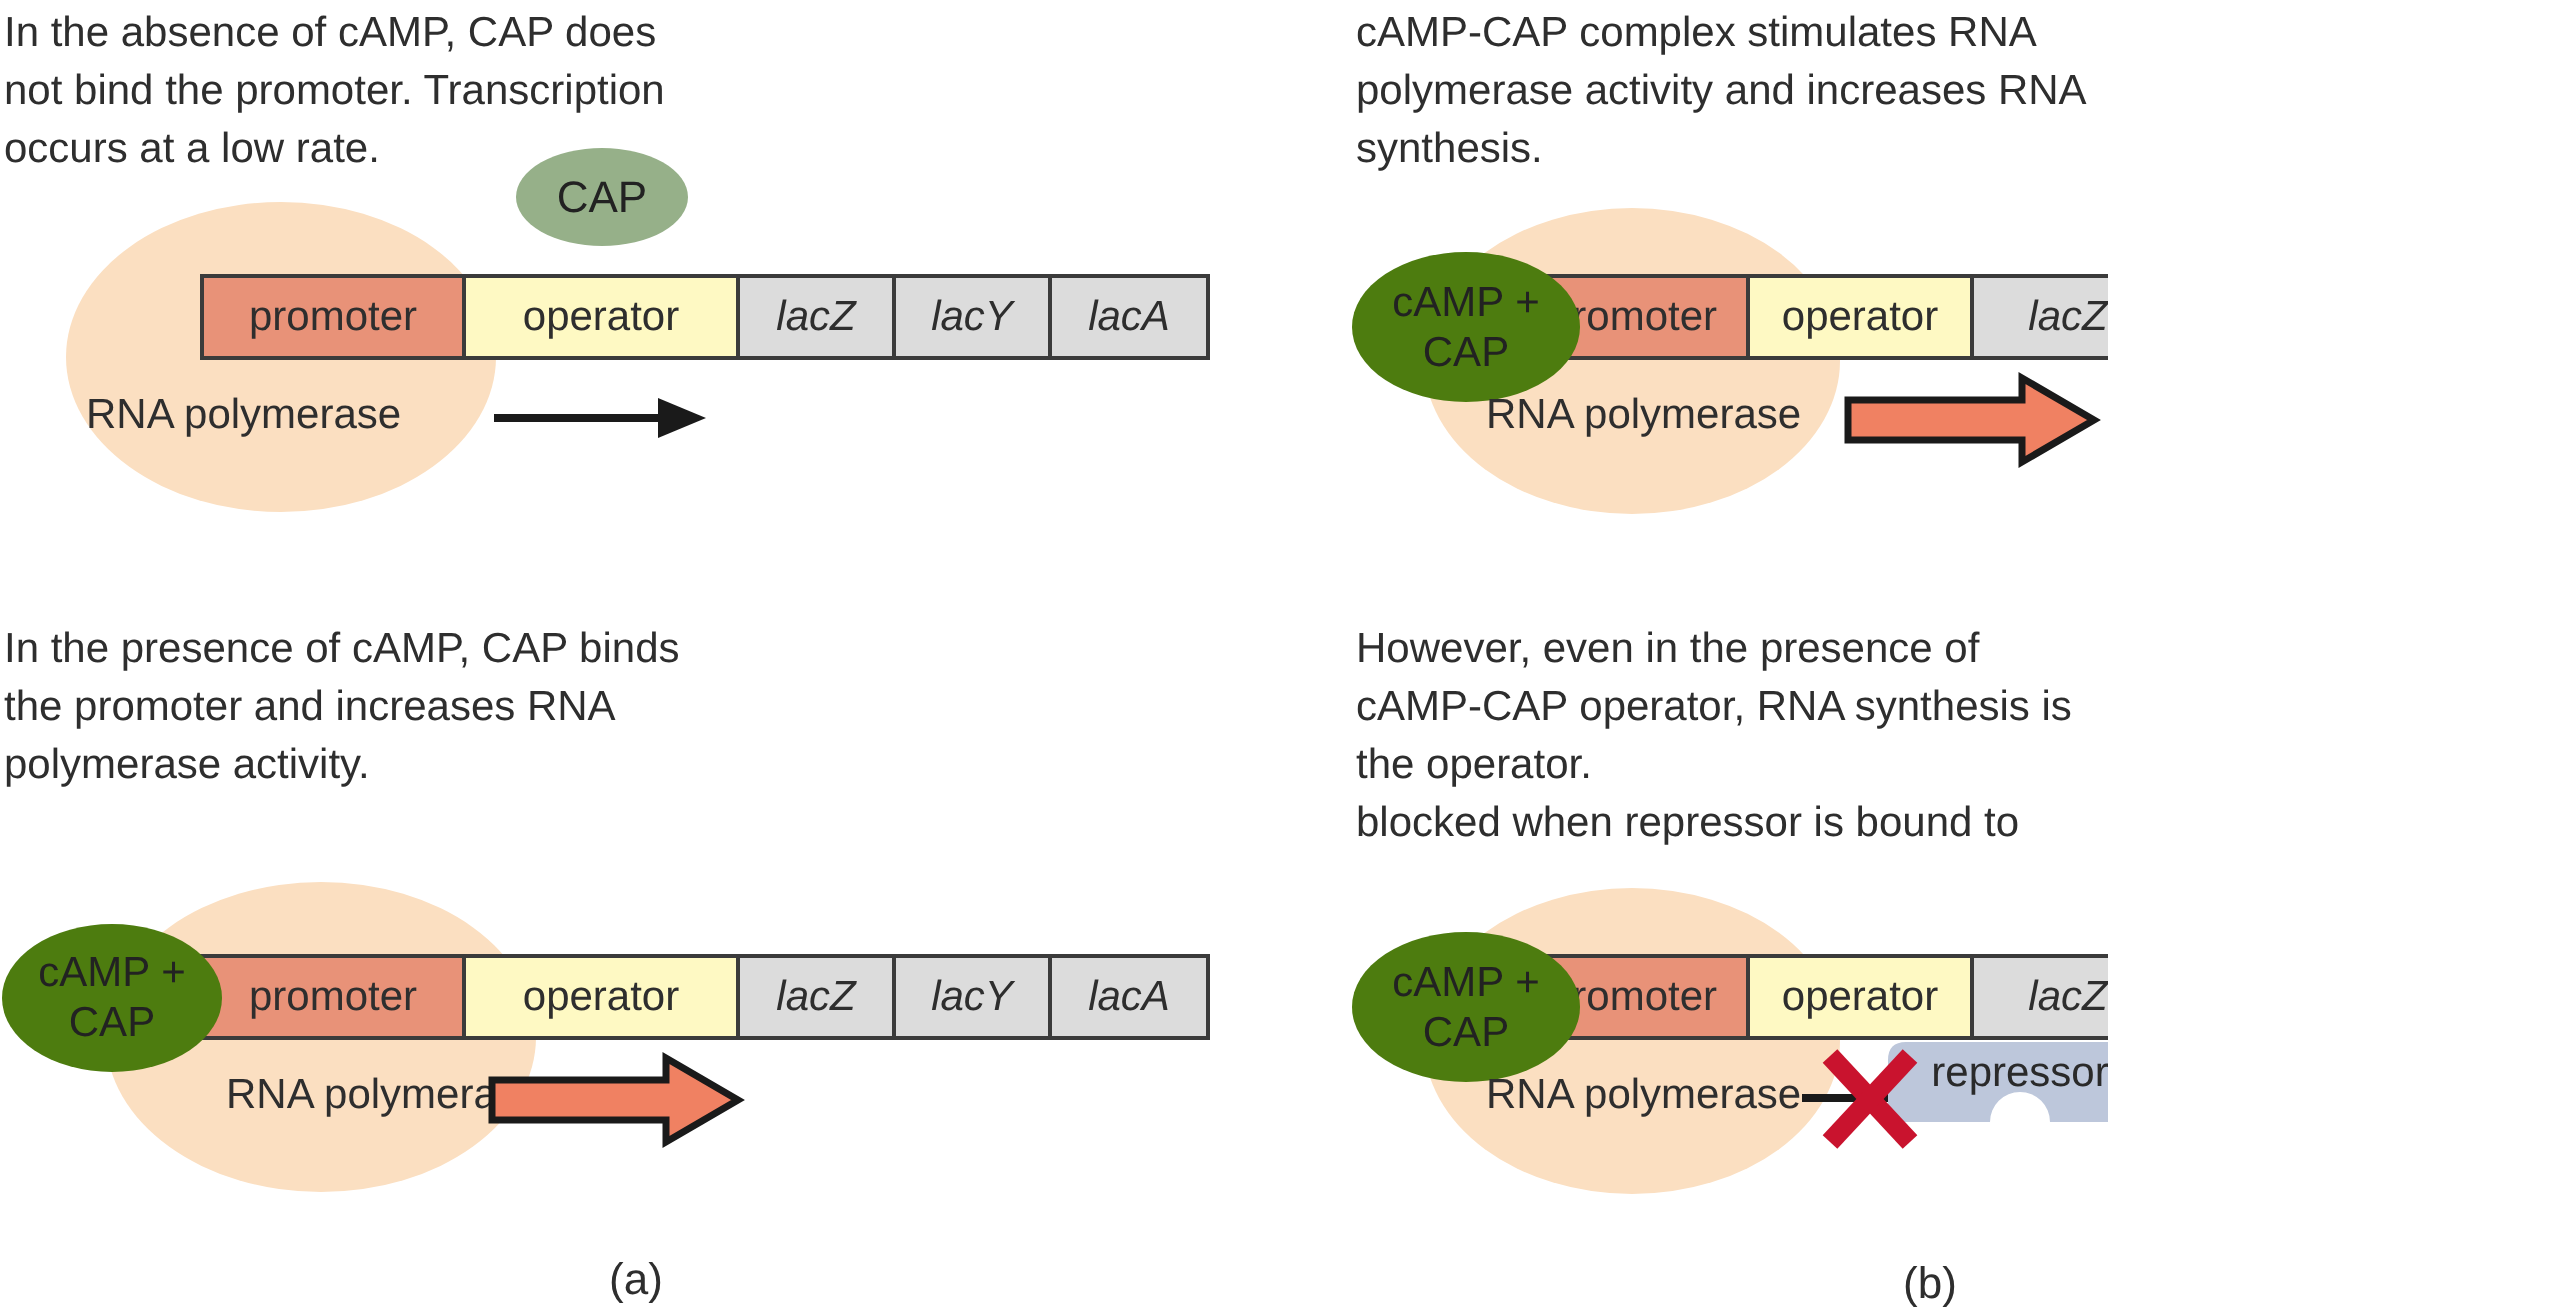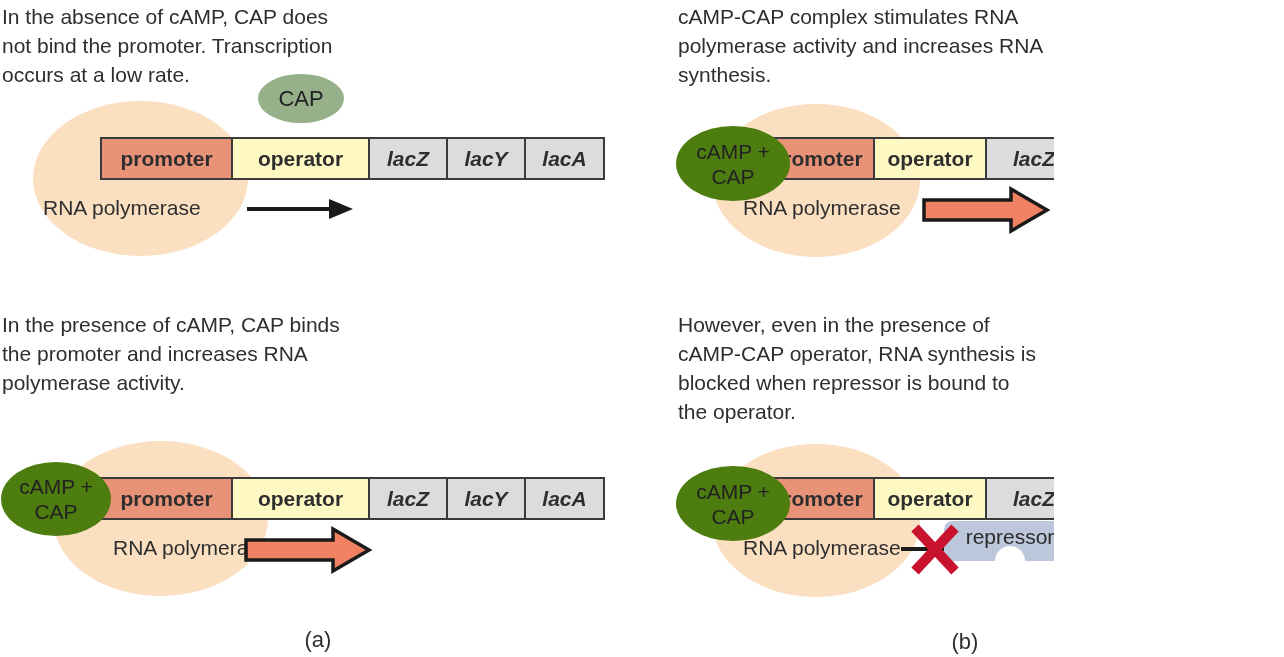--- a/index.html
+++ b/index.html
@@ -13,21 +13,21 @@
   }
   .abs{position:absolute;}
   .caption{font-size:21px;line-height:29px;color:#2e2e2e;}
   .ellipse{border-radius:50%;display:flex;align-items:center;justify-content:center;text-align:center;}
   .peach{background:#FBDFC1;z-index:0;}
   .green{background:#4d7c0f;z-index:3;font-size:21px;line-height:25px;color:#222;}
   .cap-ellipse{background:#96B089;z-index:1;font-size:22px;color:#222;}
   .bar{
     position:absolute;display:flex;height:43px;
     border:2px solid #3b3b3b;box-sizing:border-box;
-    background:#fff;z-index:2;font-weight:bold;
+    background:#fff;z-index:2;
   }
   .cell{
     display:flex;align-items:center;justify-content:center;
     box-sizing:border-box;height:100%;font-size:21px;
     border-left:2px solid #3b3b3b;
   }
   .cell:first-child{border-left:none;}
   .seg-promoter{background:#E89278;}
   .seg-operator{background:#fef9c3;}
   .seg-gene{background:#DCDCDC;font-style:italic;}
@@ -134,22 +134,22 @@
 
   <div class="abs z3" style="left:243px;top:525px;">
     <svg width="130" height="50" viewBox="0 0 130 50">
       <polygon points="3,15 90,15 90,4 126,25 90,46 90,35 3,35" fill="#F08162" stroke="#1a1a1a" stroke-width="3.5" stroke-linejoin="miter"></polygon>
     </svg>
   </div>
 
   <div class="abs" style="left:678px;top:310px;">
     <div class="caption">However, even in the presence of</div>
     <div class="caption">cAMP-CAP operator, RNA synthesis is</div>
+    <div class="caption">the operator.</div>
     <div class="caption">blocked when repressor is bound to</div>
-    <div class="caption">the operator.</div>
   </div>
 
   <div class="abs ellipse peach" style="left:712px;top:444px;width:208px;height:153px;"></div>
 
   <div class="bar" style="left:758px;top:477px;width:530px;">
     <div class="cell seg-promoter" style="width:113px;">promoter</div>
     <div class="cell seg-operator" style="width:112px;">operator</div>
     <div class="cell seg-gene" style="width:96px;">lacZ</div>
     <div class="cell seg-gene" style="width:96px;">lacY</div>
     <div class="cell seg-gene" style="width:109px;">lacA</div>

